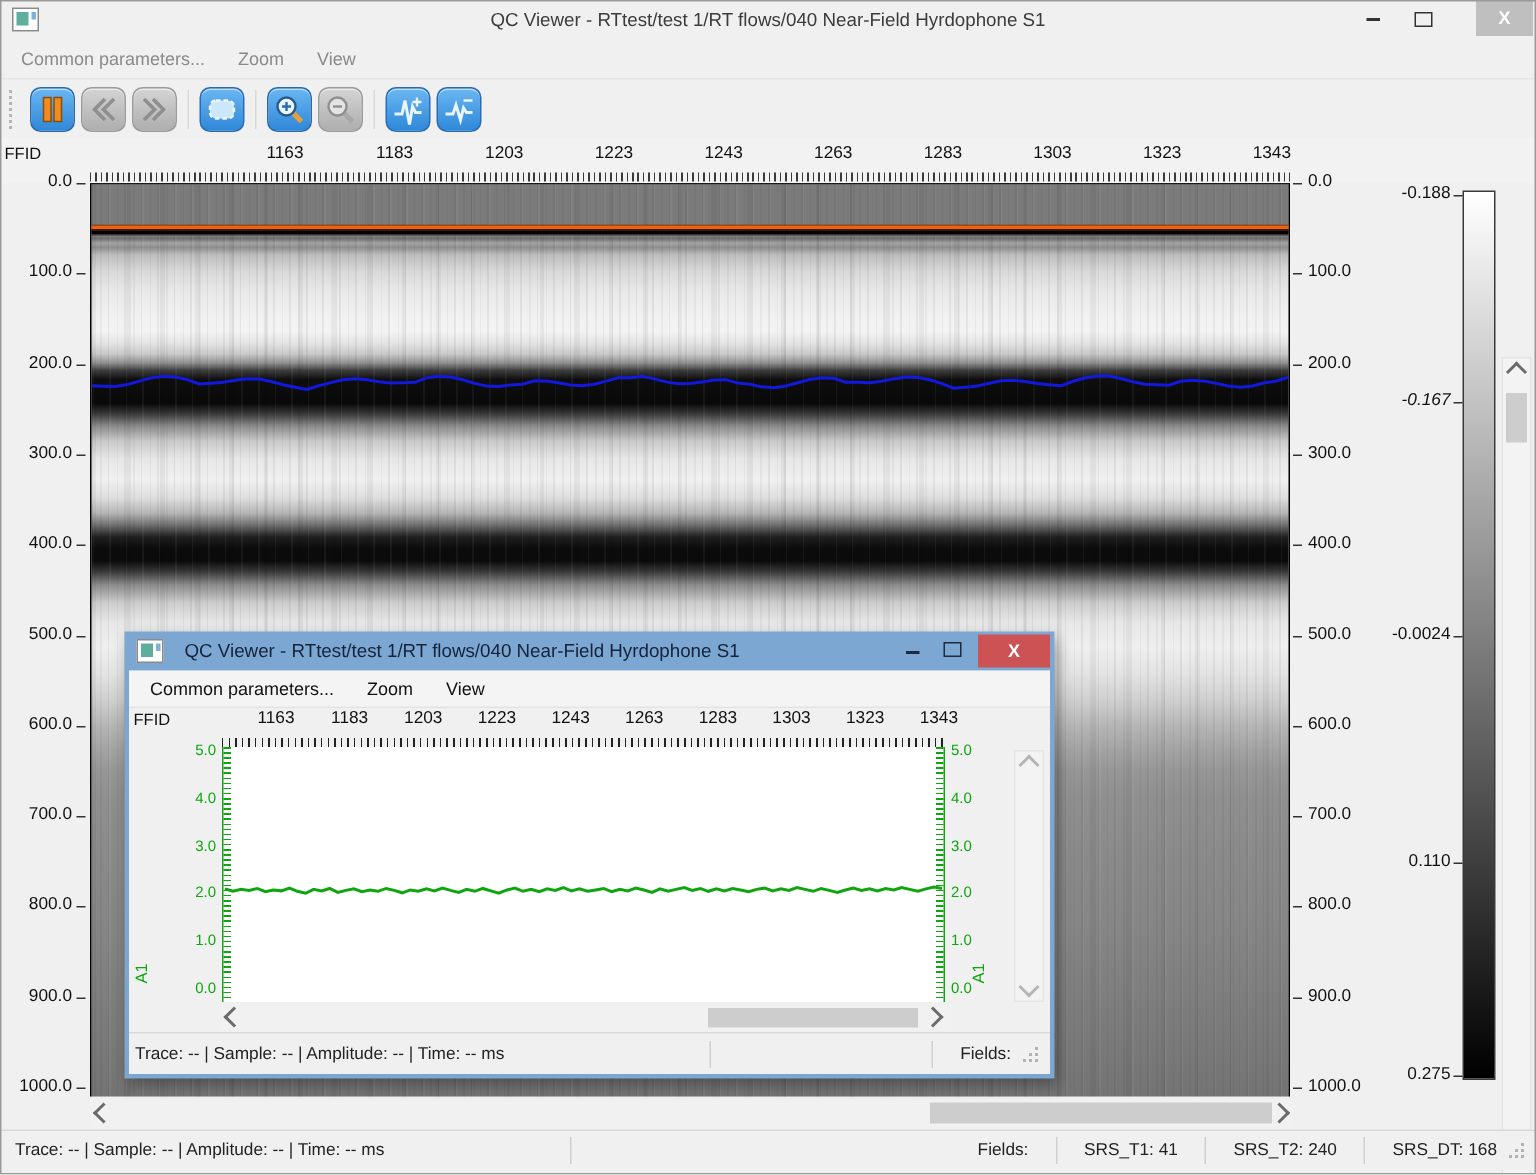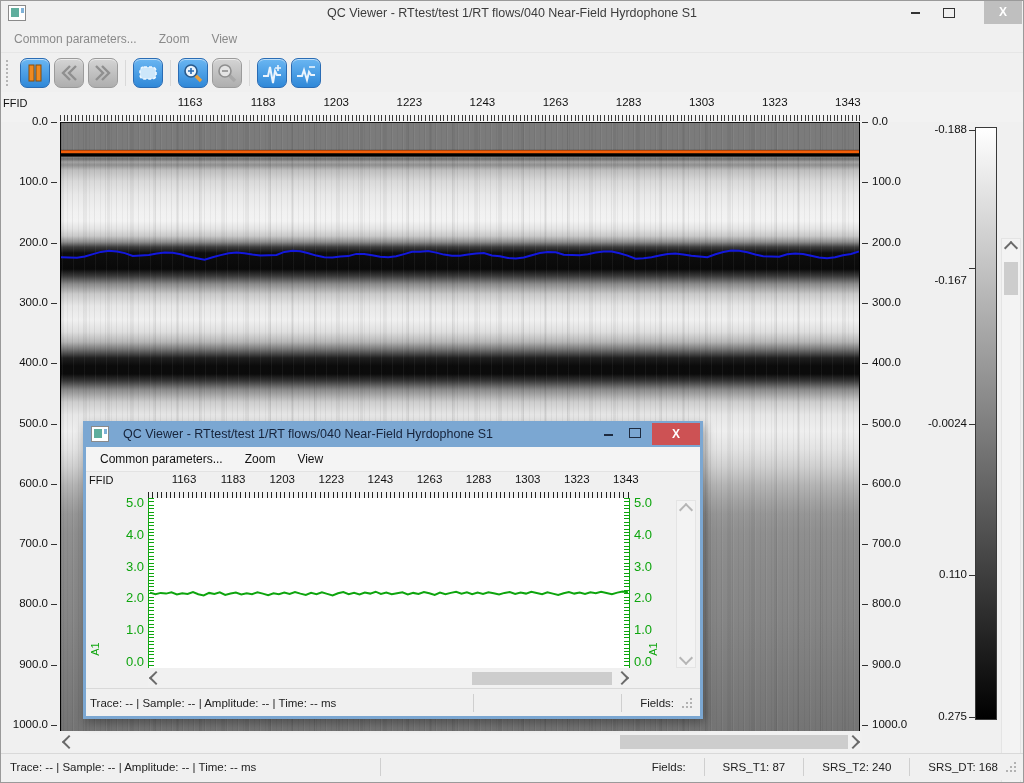--- a/index.html
+++ b/index.html
@@ -92,21 +92,21 @@
   #i-max{position:absolute;right:62px;top:7px;width:10px;height:8px;border:1.5px solid #1d2b40}
   #iw-body{position:absolute;left:3px;right:3px;top:26px;bottom:3px;background:#f0f0f0;overflow:hidden}
   #i-menubar{position:absolute;left:0;top:0;width:100%;height:24px;border-bottom:1px solid #e3e3e3;background:#f4f4f4}
   #i-menubar span{color:#111}
   #i-ffid-row{position:absolute;left:0;top:24px;width:100%;height:27px}
   #i-plot{position:absolute;left:62px;top:51px;width:482px;height:170px;background:#fff}
   .gaxis{position:absolute;top:0;width:5px;height:170px;
      background:repeating-linear-gradient(to bottom,#0ea50e 0 1px,transparent 1px 3.4px)}
   .gaxis.l{left:0;border-left:1px solid #0ea50e}
   .gaxis.r{right:0;border-right:1px solid #0ea50e}
-  .ylab{position:absolute;font-size:13px;color:#0ea50e;white-space:nowrap}
+  .ylab{position:absolute;font-size:10px;color:#0ea50e;white-space:nowrap}
   .a1lab{position:absolute;font-size:11px;color:#0ea50e;transform:rotate(-90deg);transform-origin:center}
   #i-vscroll{position:absolute;left:590px;top:53px;width:20px;height:168px}
   #i-hscroll{position:absolute;left:62px;top:223px;width:482px;height:17px;background:#f1f1f1}
   #i-hthumb{position:absolute;left:324px;top:2px;width:140px;height:13px;background:#cdcdcd}
   #i-status{position:absolute;left:0;top:241px;width:100%;height:28px}
   
   #frame{position:absolute;inset:0;border:1px solid #9a9a9a;pointer-events:none;z-index:99}
 </style>
 </head>
 <body>
@@ -231,21 +231,21 @@
       <div class="time-lab" style="left: 872px; top: 354.8px;">600.0</div>
       <div class="time-lab" style="left: 872px; top: 415.1px;">700.0</div>
       <div class="time-lab" style="left: 872px; top: 475.4px;">800.0</div>
       <div class="time-lab" style="left: 872px; top: 535.7px;">900.0</div>
       <div class="time-lab" style="left: 872px; top: 596px;">1000.0</div>
     </div>
   <div id="m-colorbar"></div>
   <div id="m-cbar-labels">
       <div class="cbar-lab" style="top: 1px;">-0.188</div>
       <div class="cbar-tick" style="top: 8px;"></div>
-      <div class="cbar-lab" style="top: 152px;">-0.167</div>
+      <div class="cbar-lab" style="top: 139px; font-style: italic;">-0.167</div>
       <div class="cbar-tick" style="top: 146px;"></div>
       <div class="cbar-lab" style="top: 295px;">-0.0024</div>
       <div class="cbar-tick" style="top: 302px;"></div>
       <div class="cbar-lab" style="top: 446px;">0.110</div>
       <div class="cbar-tick" style="top: 453px;"></div>
       <div class="cbar-lab" style="top: 588px;">0.275</div>
       <div class="cbar-tick" style="top: 595px;"></div>
     </div>
   <div class="sb-track-v abs" id="m-vscroll">
     <div class="sb-btn" style="left:0;top:0">
@@ -287,21 +287,21 @@
       <i class="chev right"></i>
     </div>
 </div>
 
 <div class="abs statusbar" id="m-status">
   <div class="st-cell" style="width:352px">Trace: --  |  Sample: --  |  Amplitude: --  |  Time: -- ms</div>
   <div class="st-sep"></div>
   <div style="flex:1"></div>
   <div class="st-cell">Fields:</div>
   <div class="st-sep"></div>
-  <div class="st-cell">SRS_T1: 87</div>
+  <div class="st-cell">SRS_T1: 41</div>
   <div class="st-sep"></div>
   <div class="st-cell">SRS_T2: 240</div>
   <div class="st-sep"></div>
   <div class="st-cell">SRS_DT: 168</div>
   <div class="grip">
       <i></i>
     </div>
 </div>
 
 <div class="abs" id="inner-window">

